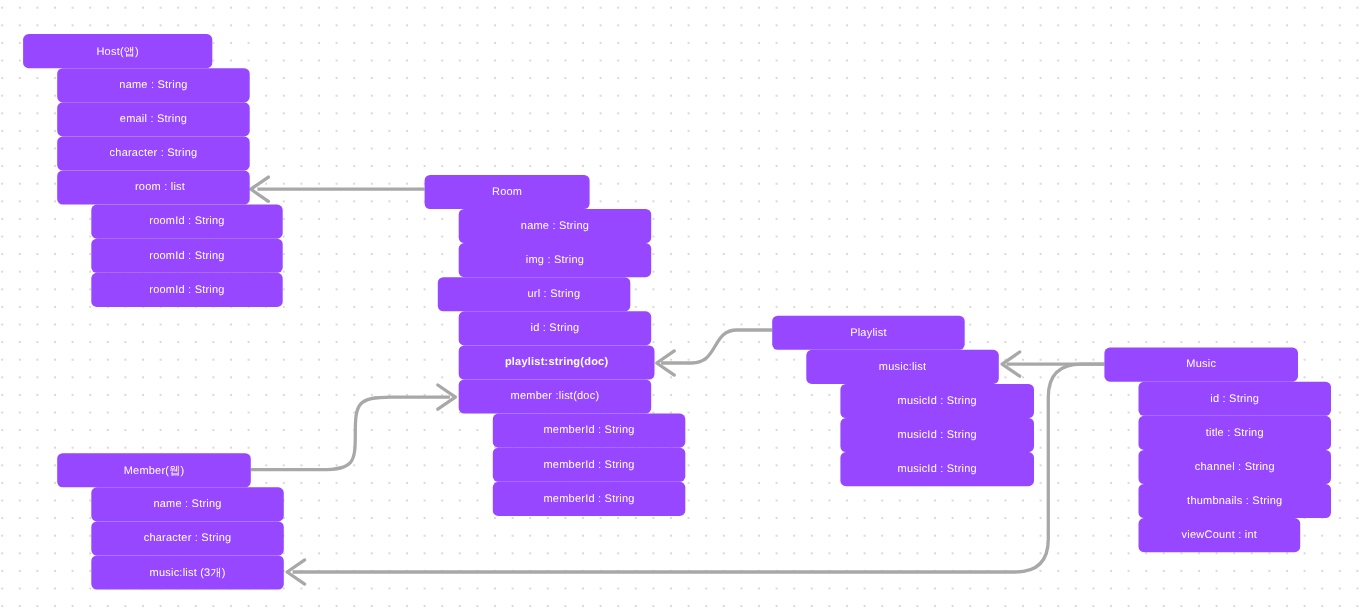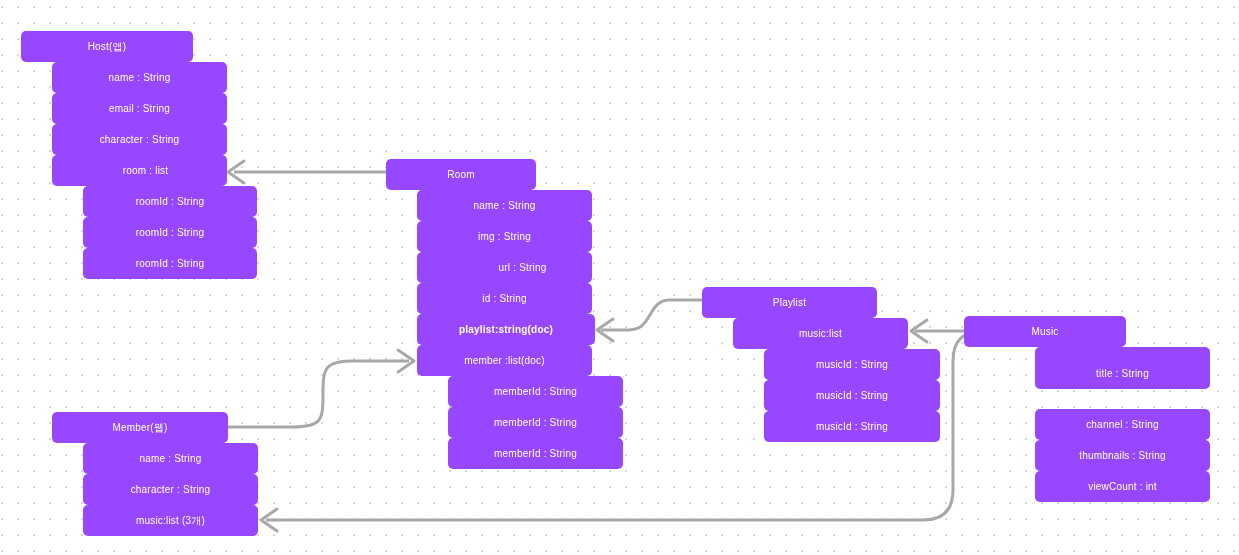--- a/index.html
+++ b/index.html
@@ -57,42 +57,42 @@
       <div class="node" style="left: 52px; top: 124px; width: 175px;">character : String</div>
       <div class="node" style="left: 52px; top: 155px; width: 175px; padding-left: 12px;">room : list</div>
       <div class="node" style="left: 83px; top: 186px; width: 174px;">roomId : String</div>
       <div class="node" style="left: 83px; top: 217px; width: 174px;">roomId : String</div>
       <div class="node" style="left: 83px; top: 248px; width: 174px;">roomId : String</div>
     </div>
     <div>
       <div class="node" style="left: 386px; top: 159px; width: 150px;">Room</div>
       <div class="node" style="left: 417px; top: 190px; width: 175px;">name : String</div>
       <div class="node" style="left: 417px; top: 221px; width: 175px;">img : String</div>
-      <div class="node" style="left: 417px; top: 252px; width: 175px; padding-left: 36px;">url : String</div>
+      <div class="node" style="left: 398px; top: 252px; width: 175px; padding-left: 36px;">url : String</div>
       <div class="node" style="left: 417px; top: 283px; width: 175px;">id : String</div>
       <div class="node" style="left: 417px; top: 314px; width: 178px; font-weight: bold;">playlist:string(doc)</div>
       <div class="node" style="left: 417px; top: 345px; width: 175px;">member :list(doc)</div>
       <div class="node" style="left: 448px; top: 376px; width: 175px;">memberId : String</div>
       <div class="node" style="left: 448px; top: 407px; width: 175px;">memberId : String</div>
       <div class="node" style="left: 448px; top: 438px; width: 175px;">memberId : String</div>
     </div>
     <div>
       <div class="node" style="left: 702px; top: 287px; width: 175px;">Playlist</div>
       <div class="node" style="left: 733px; top: 318px; width: 175px;">music:list</div>
       <div class="node" style="left: 764px; top: 349px; width: 176px;">musicId : String</div>
       <div class="node" style="left: 764px; top: 380px; width: 176px;">musicId : String</div>
       <div class="node" style="left: 764px; top: 411px; width: 176px;">musicId : String</div>
     </div>
     <div>
-      <div class="node" style="left: 964px; top: 316px; width: 162px;">Music</div>
+      <div class="node" style="left: 1004px; top: 316px; width: 176px;">Music</div>
       <div class="node" style="left: 1035px; top: 347px; width: 175px;">id : String</div>
-      <div class="node" style="left: 1035px; top: 358px; width: 175px;">title : String</div>
+      <div class="node" style="left: 1035px; top: 378px; width: 175px;">title : String</div>
       <div class="node" style="left: 1035px; top: 409px; width: 175px;">channel : String</div>
       <div class="node" style="left: 1035px; top: 440px; width: 175px;">thumbnails : String</div>
-      <div class="node" style="left: 1035px; top: 471px; width: 175px;">viewCount : int</div>
+      <div class="node" style="left: 1035px; top: 471px; width: 147px;">viewCount : int</div>
     </div>
     <div>
       <div class="node" style="left: 52px; top: 412px; width: 176px;">Member(웹)</div>
       <div class="node" style="left: 83px; top: 443px; width: 175px;">name : String</div>
       <div class="node" style="left: 83px; top: 474px; width: 175px;">character : String</div>
       <div class="node" style="left: 83px; top: 505px; width: 175px;">music:list (3개)</div>
     </div>
   </div>
 
 </body></html>

